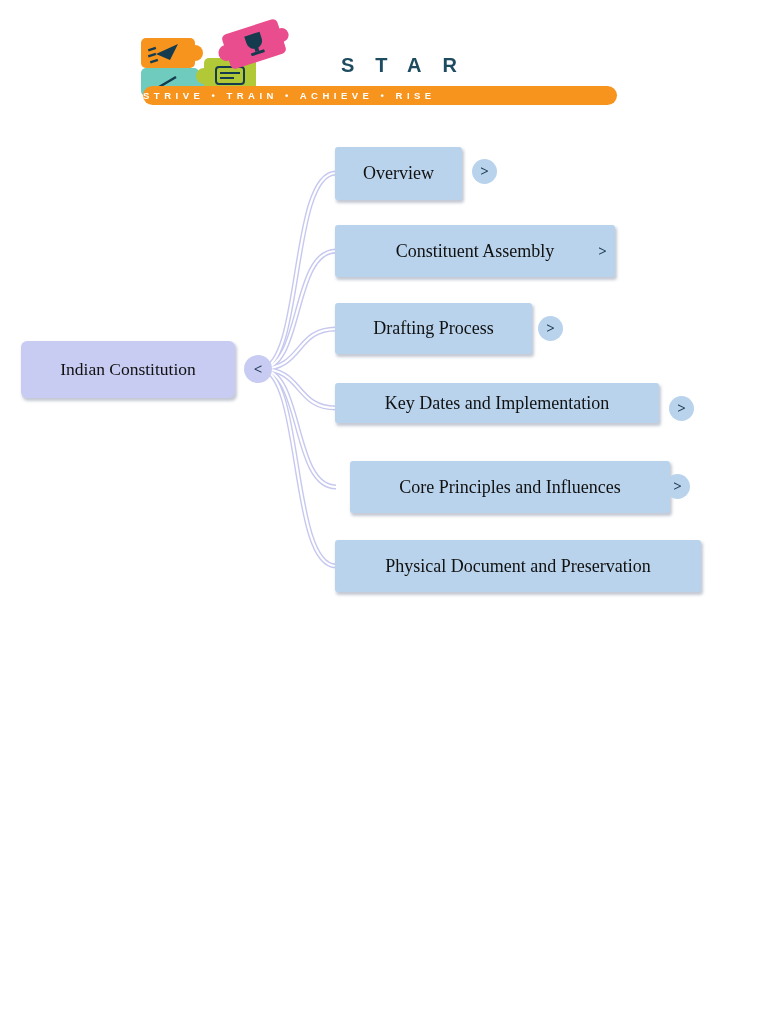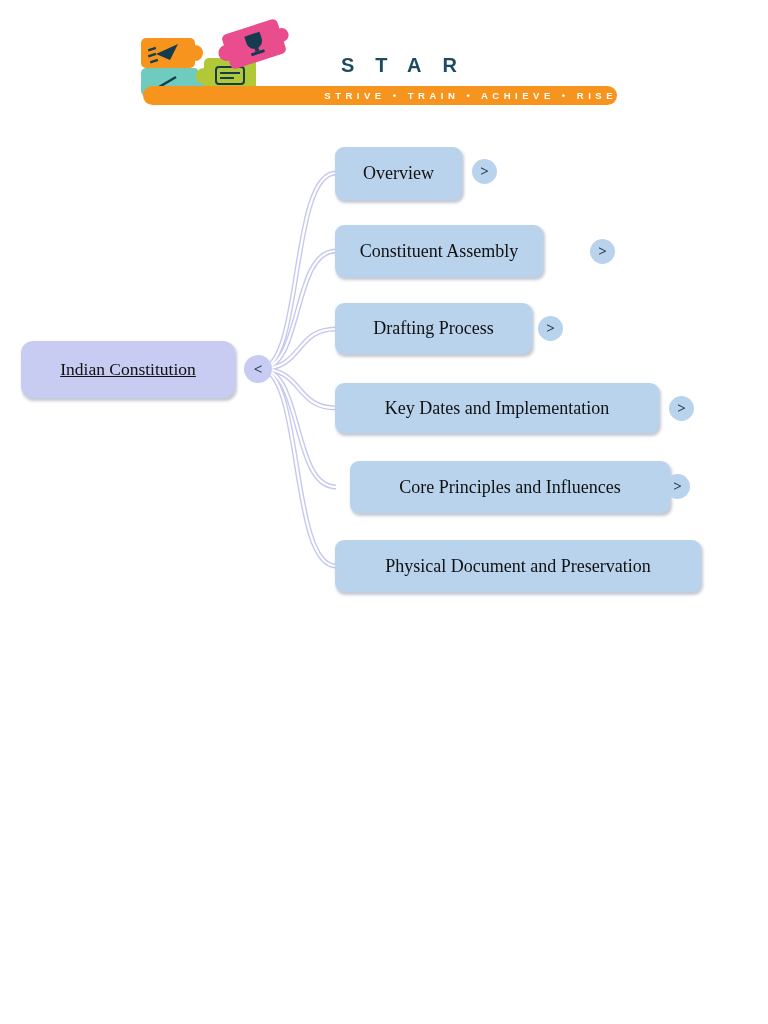--- a/index.html
+++ b/index.html
@@ -16,42 +16,42 @@
     letter-spacing:21px;color:var(--logo-navy,#1d4b5f);white-space:nowrap;margin-top:24px;
   }
   .logo-subtitle{
     position:absolute;left:299px;top:63px;width:340px;
     font-family:"Liberation Sans", sans-serif;font-weight:700;font-size:18px;
     letter-spacing:13.5px;color:var(--logo-teal-text,#2a6a7c);white-space:nowrap;
   }
   .logo-banner{
     position:absolute;left:143px;top:86px;width:474px;height:19px;border-radius:10px;
     background:var(--banner-orange,#f7941e);
-    display:flex;align-items:center;justify-content:flex-end;
+    display:flex;align-items:center;justify-content:flex-start;
   }
   .logo-banner span{
     font-family:"Liberation Sans", sans-serif;font-weight:700;font-size:9.5px;
     letter-spacing:4.5px;color:#ffffff;white-space:nowrap;
   }
   
   .connector-svg{position:absolute;left:0;top:0;width:768px;height:1024px;z-index:0;}
   .mm-node{
     position:absolute;z-index:2;display:flex;align-items:center;justify-content:center;
     color:var(--node-text,#111111);
     box-shadow:1.5px 2.5px 3px rgba(125,135,160,0.45);
   }
   .mm-root{
-    left:21px;top:341px;width:214px;height:57px;border-radius:12px;
-    background:var(--root-fill,#c9ccf2);font-size:17.5px;text-decoration:underline;
+    left:21px;top:341px;width:214px;height:57px;border-radius:6px;
+    background:var(--root-fill,#c9ccf2);font-size:17.5px;
   }
-  .mm-child{background:var(--child-fill,#b9d3ec);border-radius:9px;font-size:18px;}
+  .mm-child{background:var(--child-fill,#b9d3ec);border-radius:3px;font-size:18px;}
   .mm-c0{left:335px;top:147px;width:127px;height:53px;}
-  .mm-c1{left:335px;top:225px;width:208px;height:52px;}
+  .mm-c1{left:335px;top:225px;width:280px;height:52px;}
   .mm-c2{left:335px;top:303px;width:197px;height:51px;}
-  .mm-c3{left:335px;top:383px;width:324px;height:50px;}
+  .mm-c3{left:335px;top:383px;width:324px;height:40px;}
   .mm-c4{left:350px;top:461px;width:320px;height:52px;}
   .mm-c5{left:335px;top:540px;width:366px;height:52px;}
   .mm-toggle{
     position:absolute;z-index:3;border-radius:50%;
     display:flex;align-items:center;justify-content:center;
     font-family:"Liberation Serif", serif;font-size:15px;font-weight:700;
     color:var(--toggle-glyph,#1b3a55);cursor:pointer;
   }
   .mm-toggle-root{left:244px;top:355px;width:28px;height:28px;background:var(--root-fill,#c9ccf2);}
   .mm-toggle-child{width:25px;height:25px;background:var(--child-fill,#b9d3ec);}

